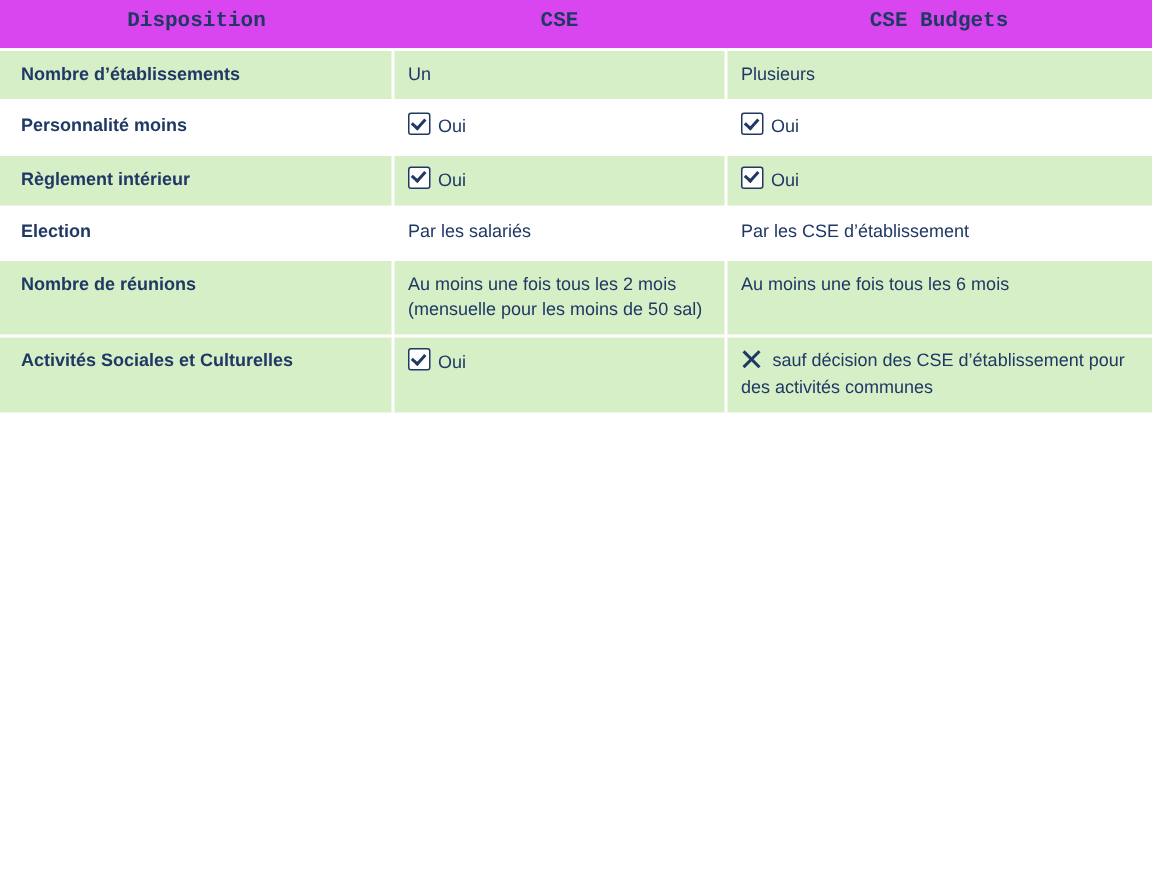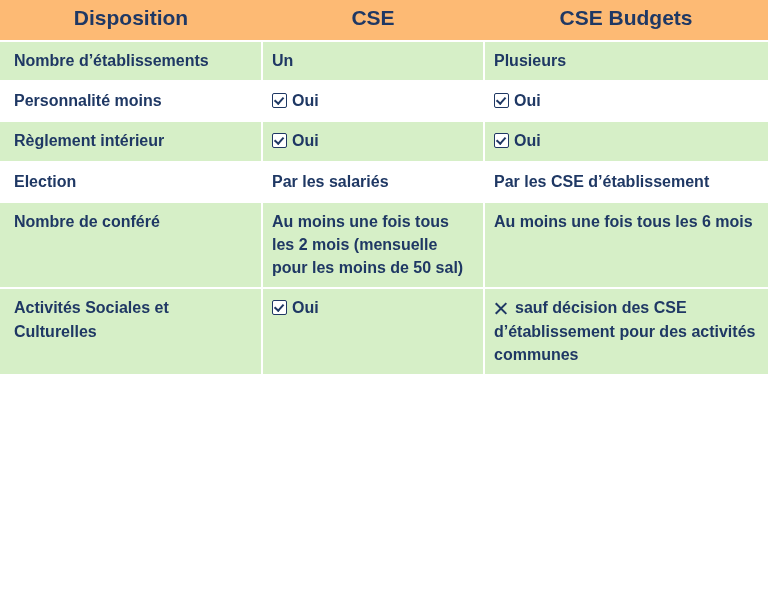--- a/index.html
+++ b/index.html
@@ -22,49 +22,50 @@
   table.comparison {
     border-collapse: collapse;
     width: 768px;
     table-layout: fixed;
   }
   table.comparison col.c0 { width: 262px; }
   table.comparison col.c1 { width: 222px; }
   table.comparison col.c2 { width: 284px; }
 
   thead th {
-    font-size: 21px;
+    font-size: 14px;
     font-weight: bold;
     color: #1f3864;
-    background: #fdba74;
+    background: #d946ef;
     padding: 6px 8px 10px 8px;
     text-align: center;
     border: none;
+    font-family: Liberation Mono, monospace;
   }
   thead th.first { text-align: center; }
 
   tbody td {
     vertical-align: top;
     padding: 7px 9px 8px 9px;
-    font-size: 16px;
+    font-size: 12px;
     line-height: 1.45;
     border-top: 2px solid #ffffff;
     border-bottom: 2px solid #ffffff;
     border-left: 2px solid #ffffff;
     border-right: 2px solid #ffffff;
   }
   tbody td.label {
     font-weight: bold;
     color: #1f3864;
     background: #d6efc7;
     padding-left: 14px;
     border-left: none;
   }
   tbody td.val {
-    font-weight: bold;
+    font-weight: normal;
     color: #1f3864;
     background: #d6efc7;
   }
   tbody tr.alt td.label,
   tbody tr.alt td.val {
     background: #ffffff;
   }
   tbody tr:last-child td { border-bottom: none; }
   td.val:last-child { border-right: none; }
   .chk {
@@ -142,21 +143,21 @@
           <td class="label">Règlement intérieur</td>
           <td class="val"><span class="chk"></span><span class="mark-text">Oui</span></td>
           <td class="val"><span class="chk"></span><span class="mark-text">Oui</span></td>
         </tr>
         <tr class="alt">
           <td class="label">Election</td>
           <td class="val"><span class="mark-text">Par les salariés</span></td>
           <td class="val"><span class="mark-text">Par les CSE d’établissement</span></td>
         </tr>
         <tr>
-          <td class="label">Nombre de conféré</td>
+          <td class="label">Nombre de réunions</td>
           <td class="val"><span class="mark-text">Au moins une fois tous les 2 mois (mensuelle pour les moins de 50 sal)</span></td>
           <td class="val"><span class="mark-text">Au moins une fois tous les 6 mois</span></td>
         </tr>
         <tr>
           <td class="label">Activités Sociales et Culturelles</td>
           <td class="val"><span class="chk"></span><span class="mark-text">Oui</span></td>
           <td class="val"><span class="xmark"></span><span class="mark-text">sauf décision des CSE d’établissement pour des activités communes</span></td>
         </tr>
       </tbody>
   </table>

